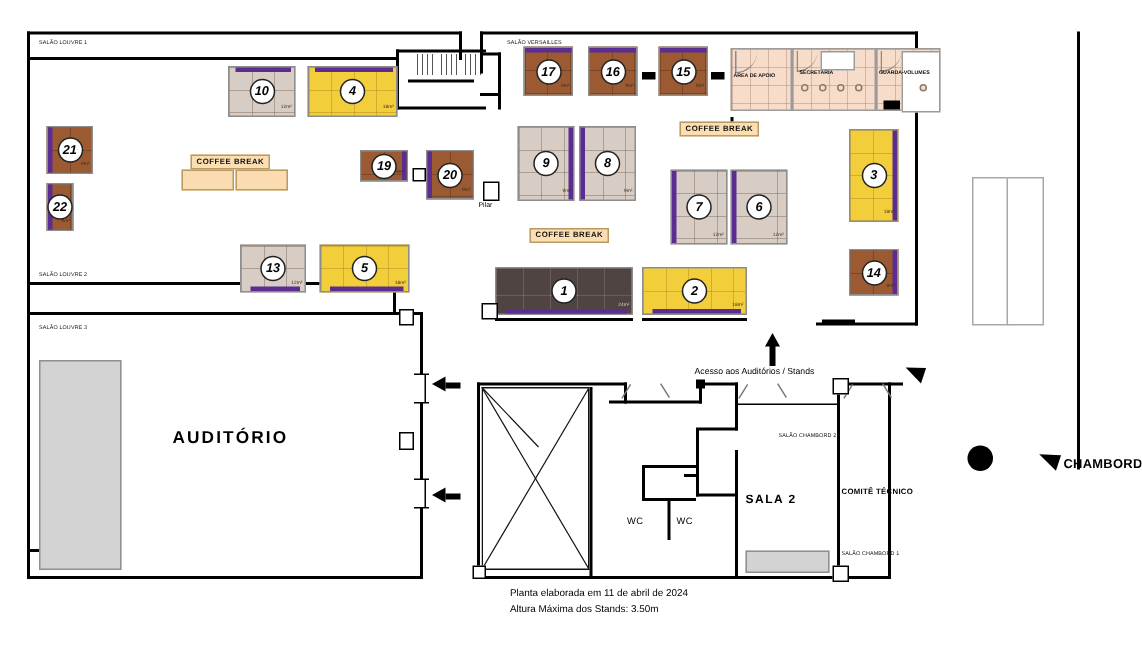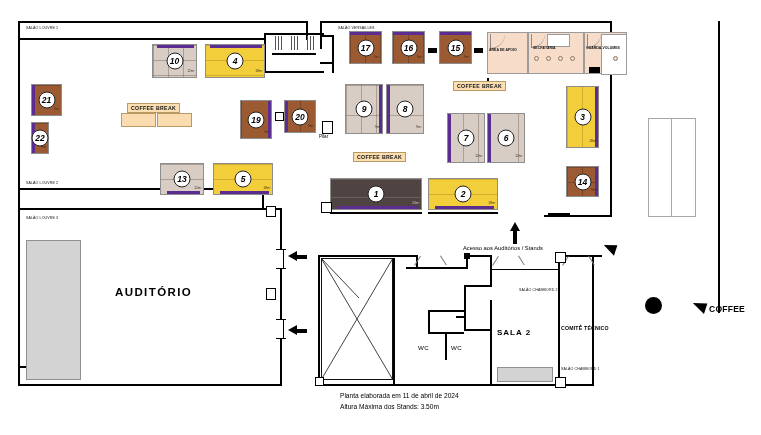--- a/index.html
+++ b/index.html
@@ -188,21 +188,21 @@
     <div class="grid"></div>
     <div class="front bottom inset"></div>
     <div class="num">5</div>
     <div class="area">18m²</div>
   </div>
 
   <div class="cb-label" style="left:127px;top:103px;">COFFEE BREAK</div>
   <div class="cb-table" style="left:121px;top:113px;width:33px;height:12px;"></div>
   <div class="cb-table" style="left:157px;top:113px;width:33px;height:12px;"></div>
 
-  <div class="stand brown" style="left:240px;top:100px;width:32px;height:39px;">
+  <div class="stand brown" style="left:240px;top:100px;width:32px;height:21px;">
     <div class="grid"></div>
     <div class="front right"></div>
     <div class="num">19</div>
     <div class="area">9m²</div>
   </div>
   <div class="pillarbox" style="left:275px;top:112px;width:7px;height:7px;"></div>
   <div class="stand brown" style="left:284px;top:100px;width:32px;height:33px;">
     <div class="grid"></div>
     <div class="front left"></div>
     <div class="num">20</div>
@@ -413,18 +413,18 @@
   <div class="cap" style="left:463px;top:245px;">Acesso aos Auditórios / Stands</div>
 
   <div class="arrow" style="left:603px;top:243px;width:0;height:0;
       border-top:4px solid transparent;border-bottom:7px solid transparent;
       border-right:13px solid #000;transform:rotate(18deg);"></div>
 
   <div class="blackdot" style="left:645px;top:297px;"></div>
   <div class="arrow" style="left:692px;top:301px;width:0;height:0;
       border-top:4px solid transparent;border-bottom:7.5px solid transparent;
       border-right:14px solid #000;transform:rotate(18deg);"></div>
-  <div class="entrada" style="left:709px;top:304px;">COFFEE</div>
+  <div class="entrada" style="left:709px;top:304px;">CHAMBORD</div>
 
   <div class="footnote" style="left:340px;top:392px;">Planta elaborada em 11 de abril de 2024</div>
   <div class="footnote" style="left:340px;top:403px;">Altura Máxima dos Stands: 3.50m</div>
 
 </div>
 
 </body></html>

